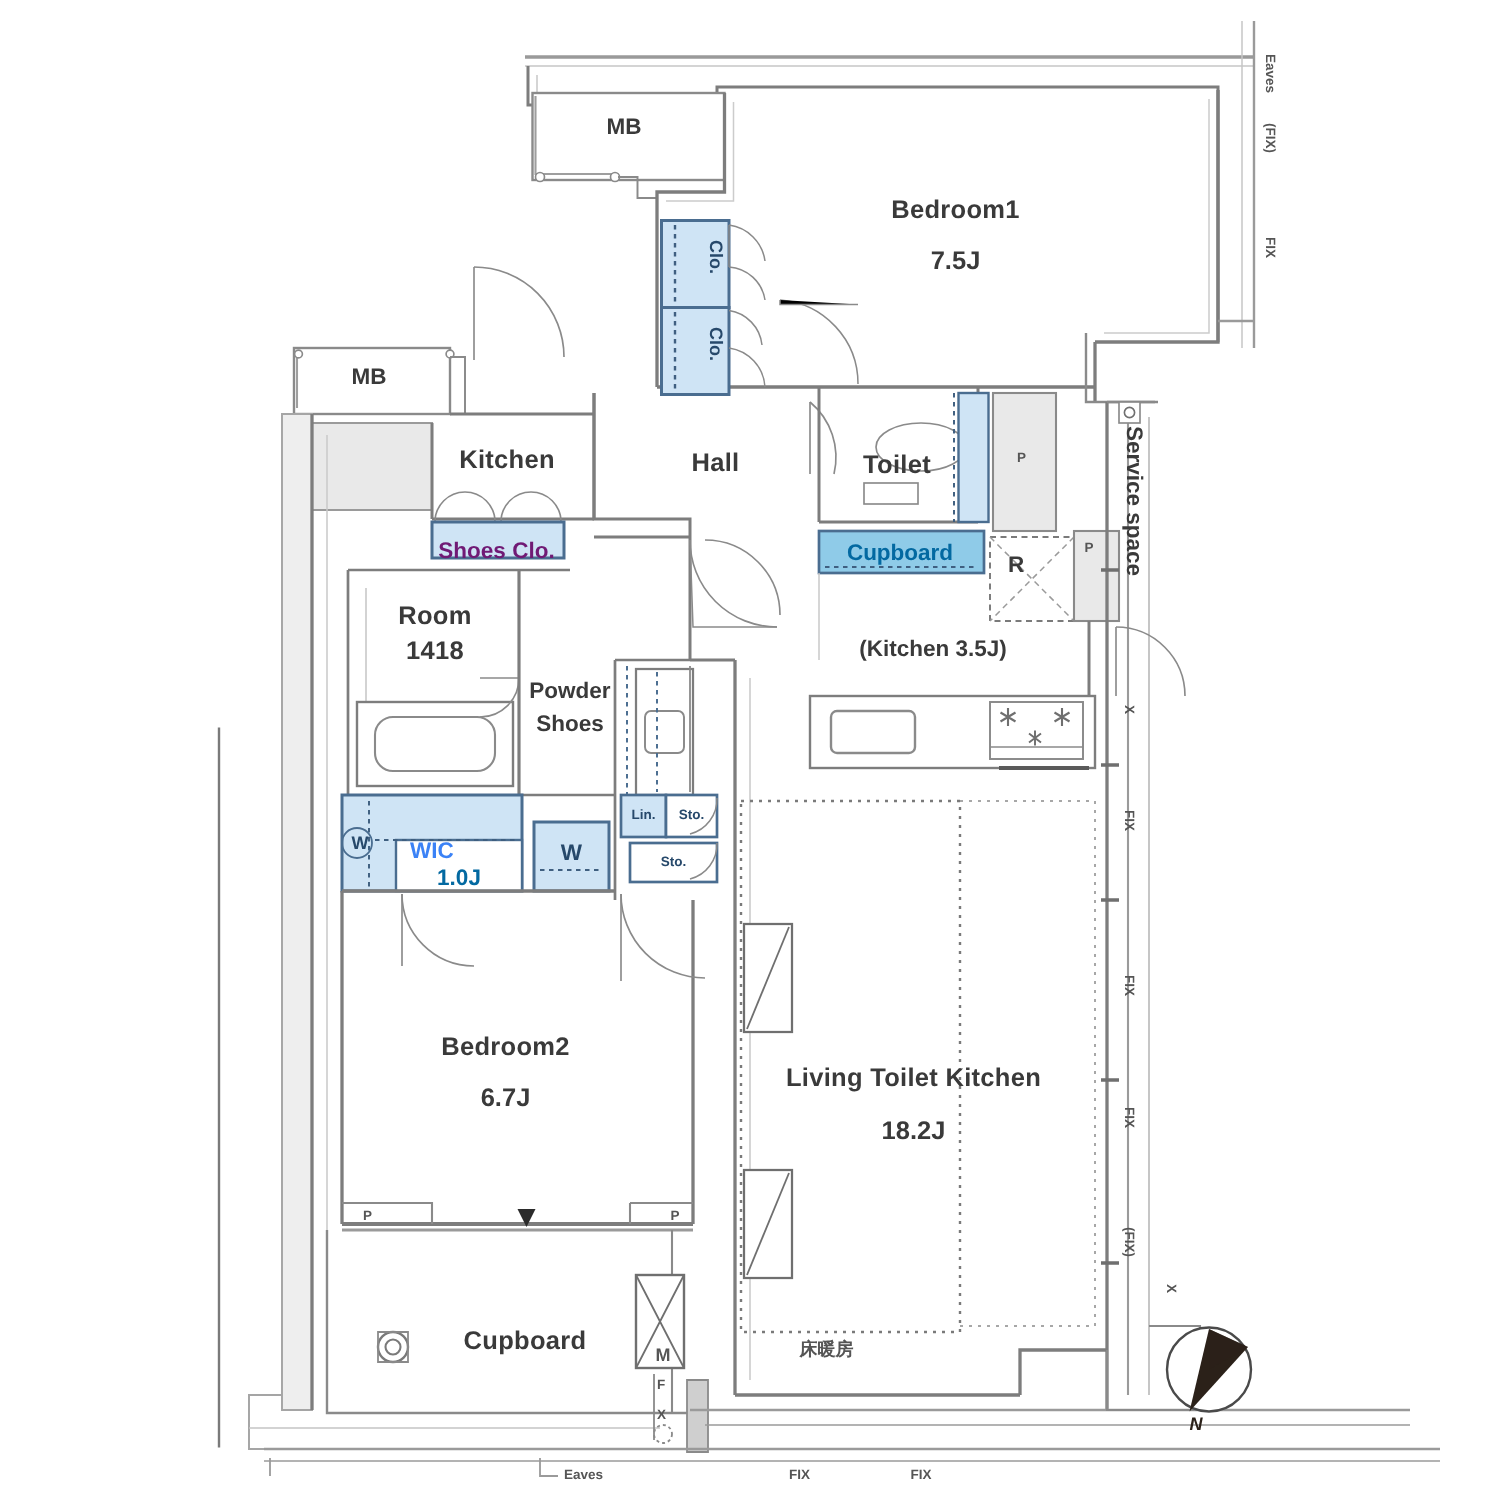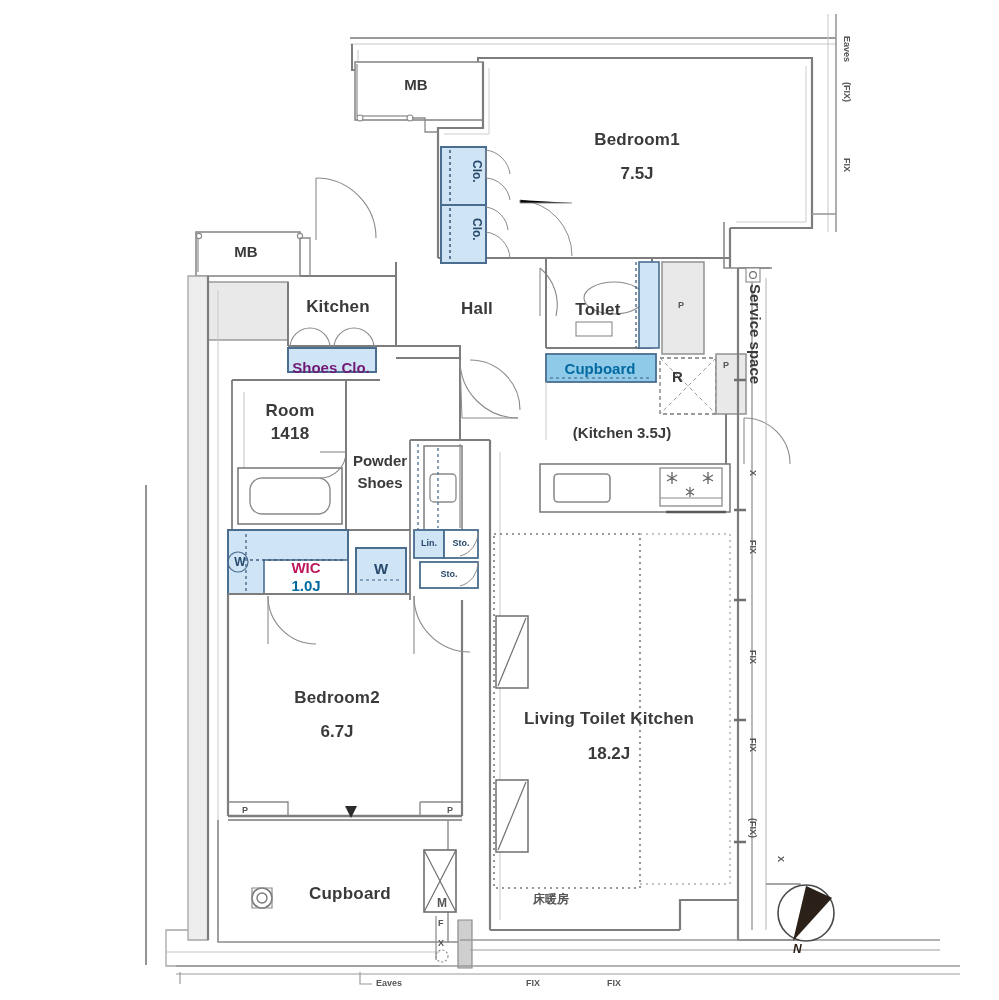--- a/index.html
+++ b/index.html
@@ -302,21 +302,21 @@
   <div class="lbl mid ctr" style="left:600px;top:360px;color:#0369a1">Cupboard</div>
 
   <div class="lbl room-name ctr" style="left:290px;top:401px">Room</div>
   <div class="lbl room-name ctr" style="left:290px;top:424px">1418</div>
 
   <div class="lbl mid ctr" style="left:380px;top:452px">Powder</div>
   <div class="lbl mid ctr" style="left:380px;top:474px">Shoes</div>
 
   <div class="lbl mid ctr" style="left:622px;top:424px">(Kitchen 3.5J)</div>
 
-  <div class="lbl mid ctr" style="left:306px;top:559px;color:#be185d">WIC</div>
+  <div class="lbl mid ctr" style="left:288px;top:559px;color:#3b82f6">WIC</div>
   <div class="lbl mid ctr" style="left:306px;top:577px;color:#0369a1">1.0J</div>
   <div class="lbl mid ctr" style="left:381px;top:560px;color:#27496b">W</div>
   <div class="lbl small ctr" style="left:240px;top:555px;color:#27496b">W</div>
   <div class="lbl tiny ctr" style="left:429px;top:538px;color:#27496b">Lin.</div>
   <div class="lbl tiny ctr" style="left:461px;top:538px;color:#27496b">Sto.</div>
   <div class="lbl tiny ctr" style="left:449px;top:569px;color:#27496b">Sto.</div>
 
   <div class="lbl room-name ctr" style="left:337px;top:688px">Bedroom2</div>
   <div class="lbl room-size ctr" style="left:337px;top:722px">6.7J</div>
 

